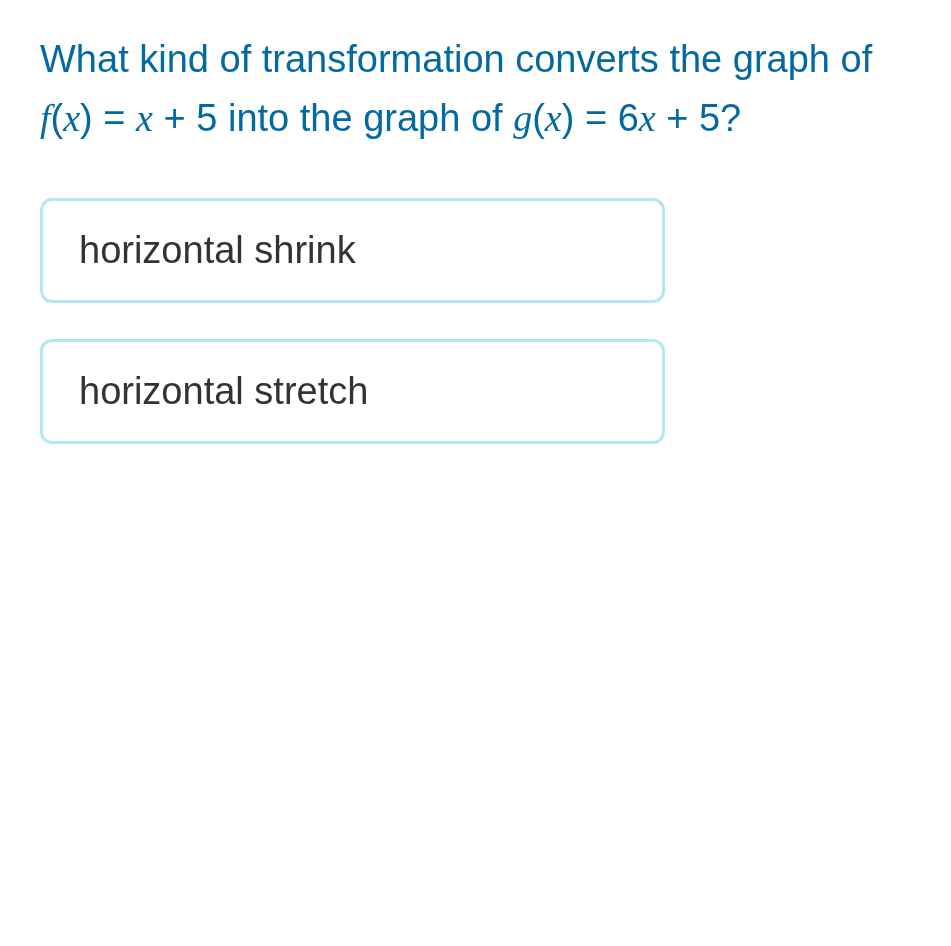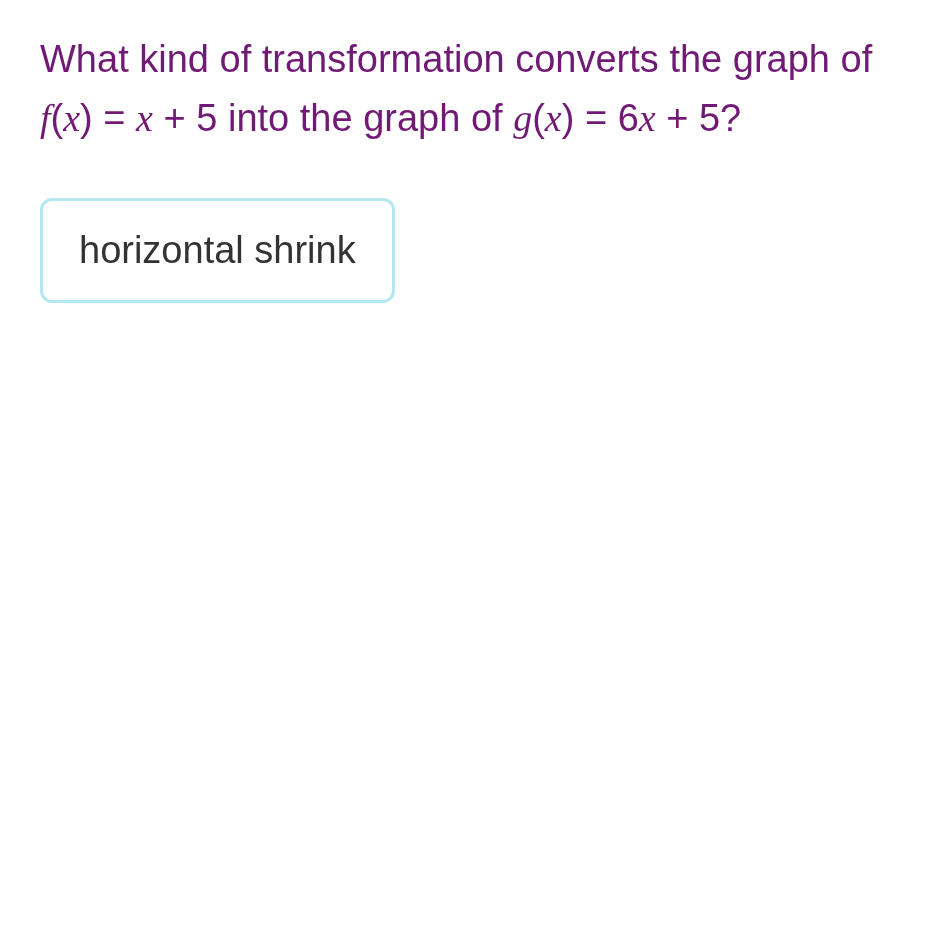--- a/index.html
+++ b/index.html
@@ -11,33 +11,33 @@
     font-family: Verdana, Geneva, sans-serif;
     background: #ffffff;
     padding: 30px 40px;
     width: 951px;
     color: #333333;
   }
   .question {
     font-size: 38px;
     line-height: 1.55;
     margin-bottom: 50px;
-    color: #701a75;
+    color: #0369a1;
   }
   .question .fn {
     font-style: italic;
     font-family: Georgia, 'Times New Roman', serif;
   }
   .question .var {
     font-style: italic;
     font-family: Georgia, 'Times New Roman', serif;
   }
   .options {
     display: flex;
-    flex-direction: row;
+    flex-direction: column;
     gap: 36px;
     width: 625px;
   }
   .option {
     border: 3px solid #b4e7ef;
     border-radius: 12px;
     padding: 28px 36px;
     font-size: 38px;
     color: #333333;
     background: #ffffff;
@@ -50,13 +50,16 @@
 <body>
 
 <div class="question">
   <span>What kind of transformation converts the graph of </span><span class="fn">f</span><span>(<span class="var">x</span>)</span><span> = </span><span class="var">x</span><span> + 5 into the graph of </span><span class="fn">g</span><span>(<span class="var">x</span>)</span><span> = 6</span><span class="var">x</span><span> + 5?</span>
 </div>
 
 <div class="options">
   <button class="option">
     <span>horizontal shrink</span>
   </button>
+  <button class="option">
+    <span>horizontal stretch</span>
+  </button>
 </div>
 
 </body></html>

